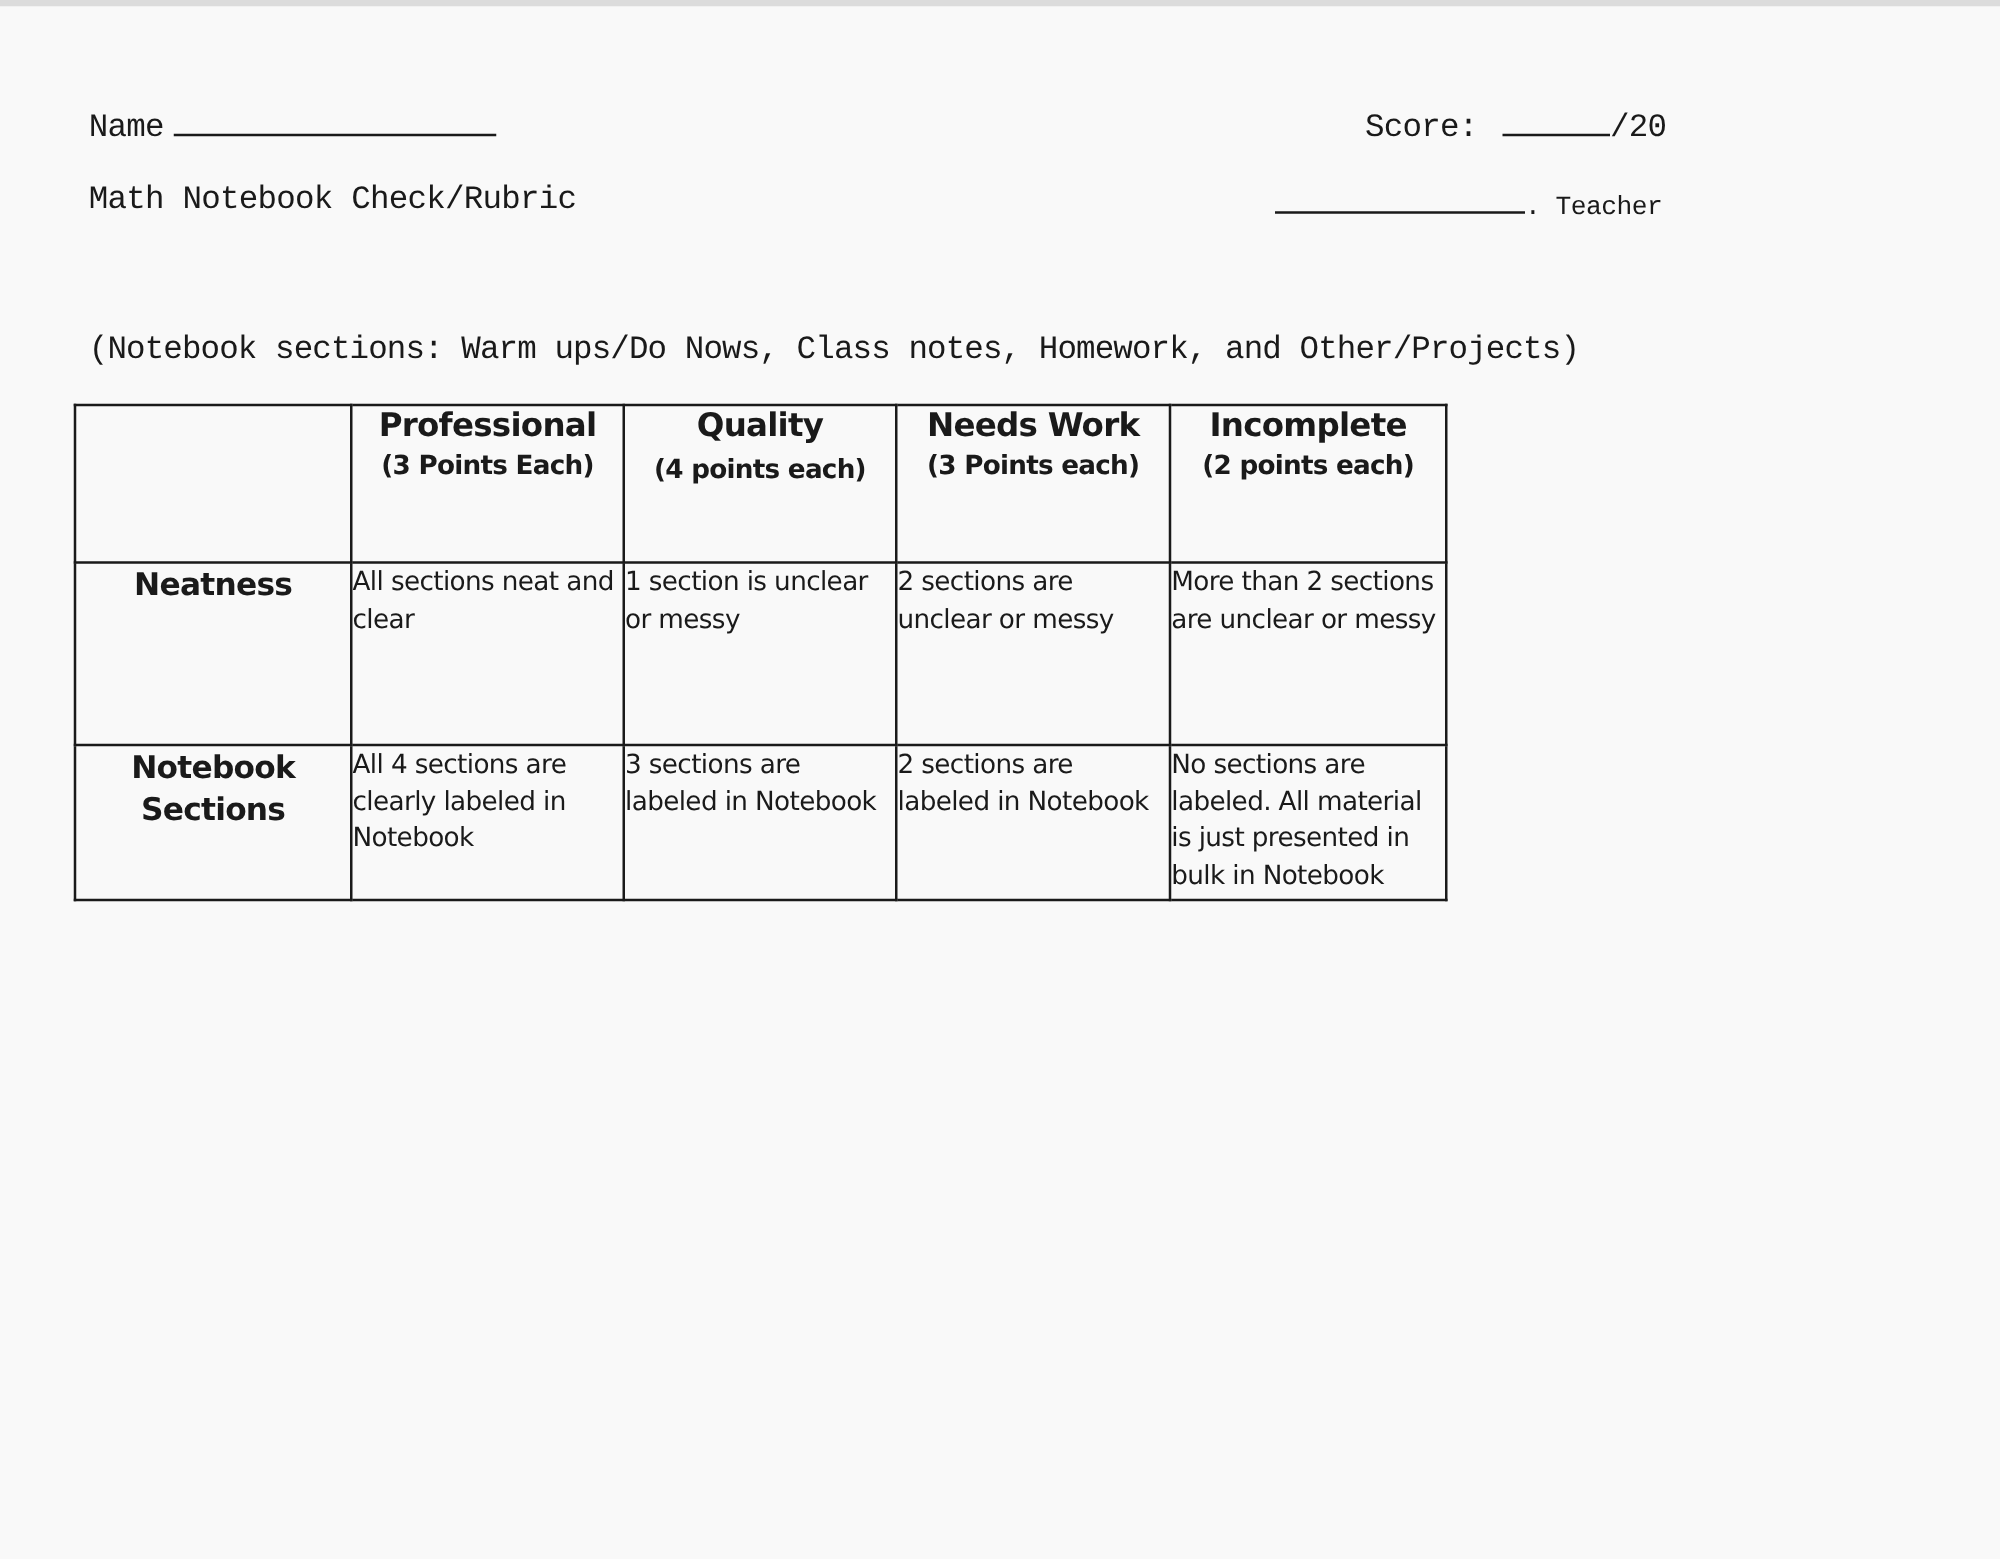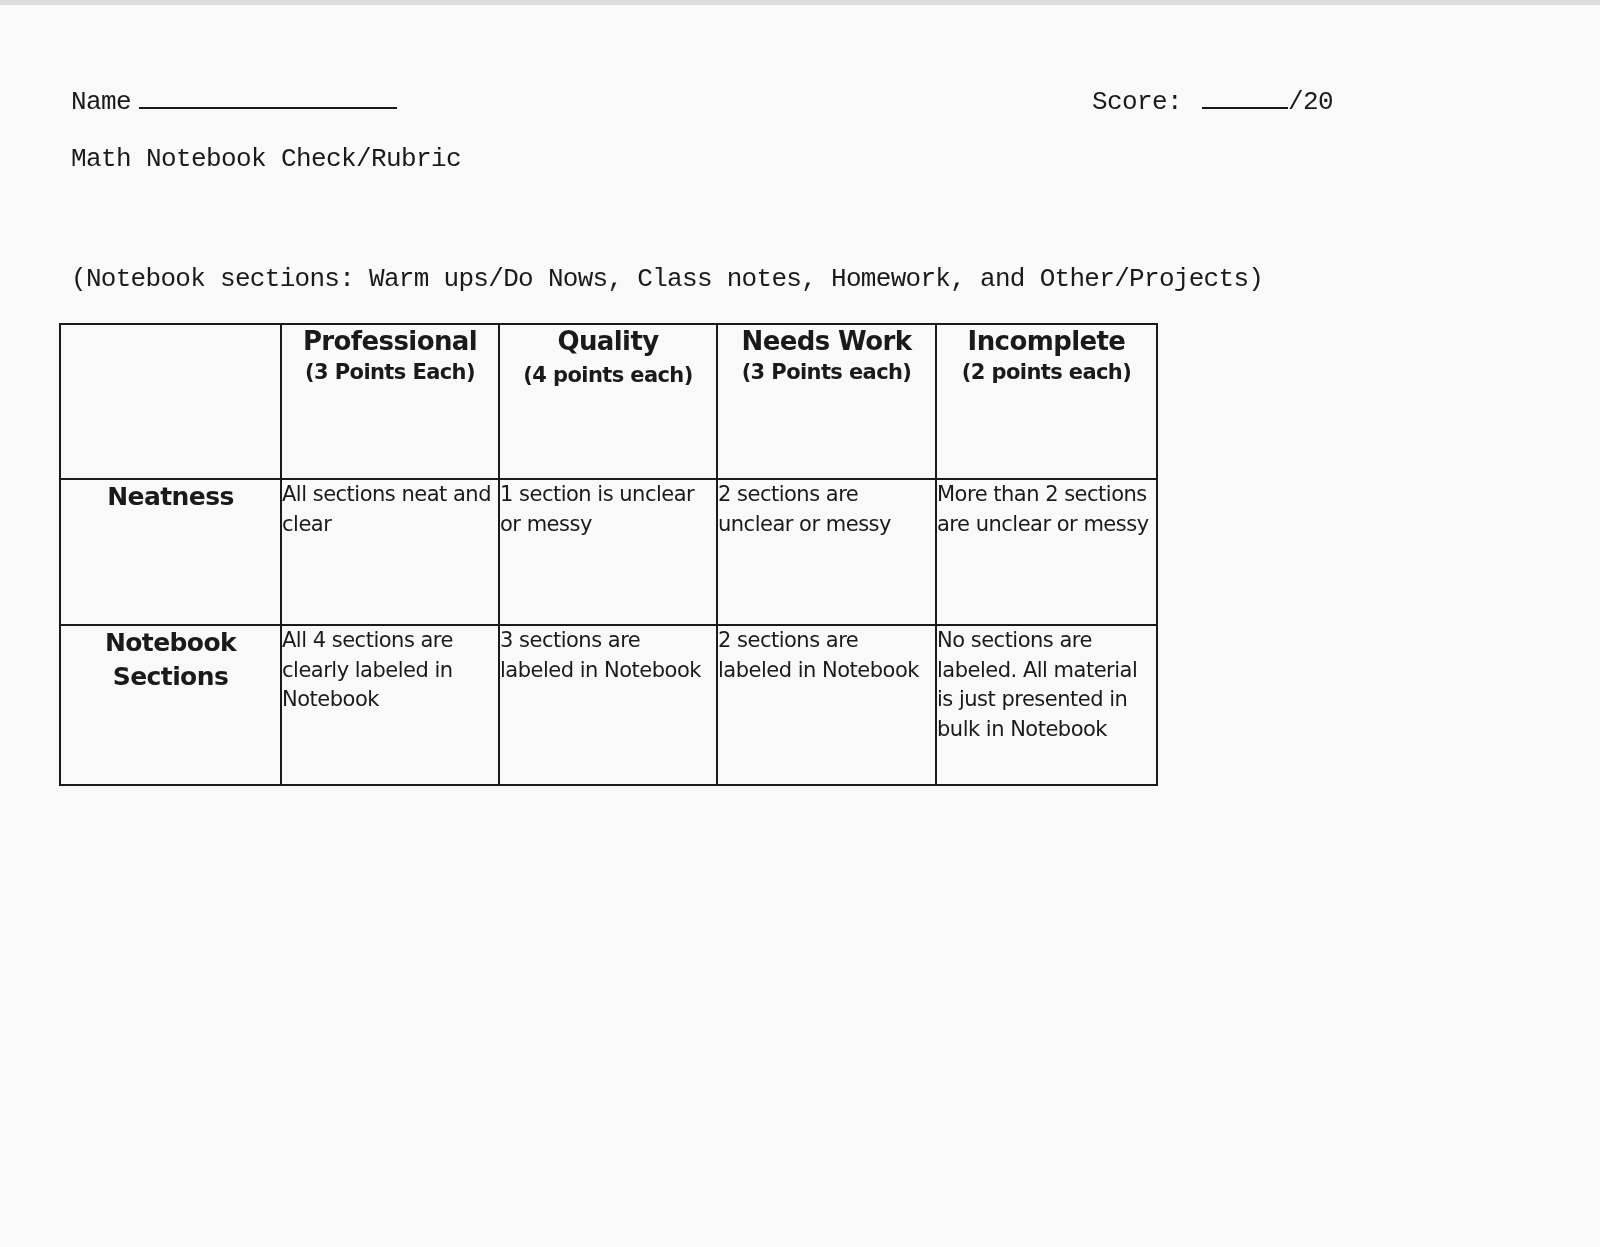--- a/index.html
+++ b/index.html
@@ -40,23 +40,23 @@
     border: 2px solid #1a1a1a;
     vertical-align: top;
     padding: 0;
     overflow: hidden;
   }
   col.c0 { width: 221px; }
   col.c1 { width: 218px; }
   col.c2 { width: 218px; }
   col.c3 { width: 219px; }
   col.c4 { width: 221px; }
-  tr.head { height: 155px; }
+  tr.head { height: 126px; }
   tr.r { height: 146px; }
-  tr.r.last { height: 160px; }
+  tr.r.last { height: 124px; }
 
   th.colh {
     font-weight: bold; text-align: center;
     padding-top: 4px;
   }
   .colh-title { display: block; font-size: 26px; letter-spacing: -0.6px; line-height: 32px; }
   .colh-sub { display: block; font-size: 21px; letter-spacing: -0.6px; line-height: 30px; }
   th.rowh {
     font-weight: bold; 
     font-size: 25px; letter-spacing: -0.6px; line-height: 34px;
@@ -78,20 +78,23 @@
   <div class="abs hdr name-row">
     <span>Name</span><span class="uline name-line"></span>
   </div>
 
   <div class="abs hdr title">Math Notebook Check/Rubric</div>
 
   <div class="abs hdr score-row">
     <span>Score:</span><span class="uline score-line"></span><span>/20</span>
   </div>
 
+  <div class="abs teacher-row">
+    <span class="uline teacher-line"></span><span>. Teacher</span>
+  </div>
 
   <div class="abs sections-note">(Notebook sections: Warm ups/Do Nows, Class notes, Homework, and Other/Projects)</div>
 
   <table class="rubric">
     <colgroup>
       <col class="c0">
         <col class="c1">
         <col class="c2">
         <col class="c3">
         <col class="c4">

